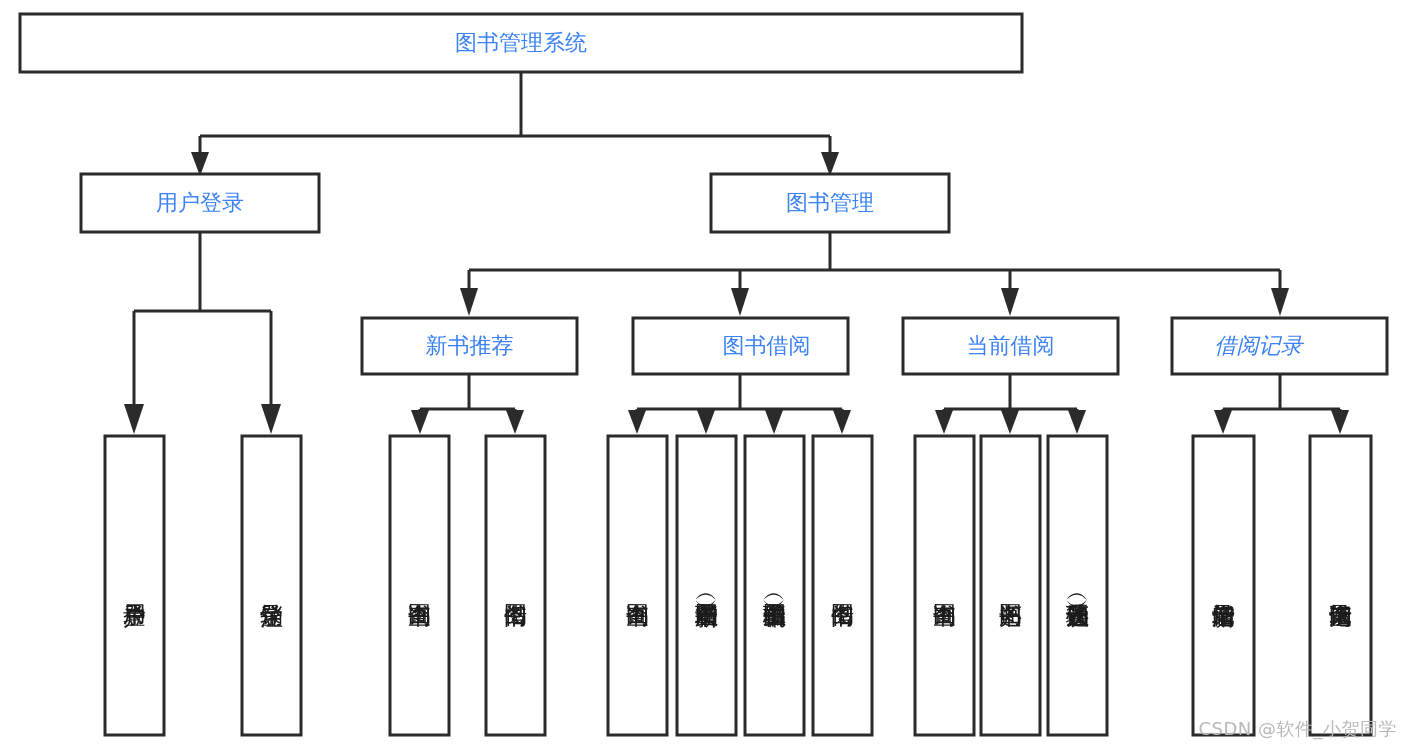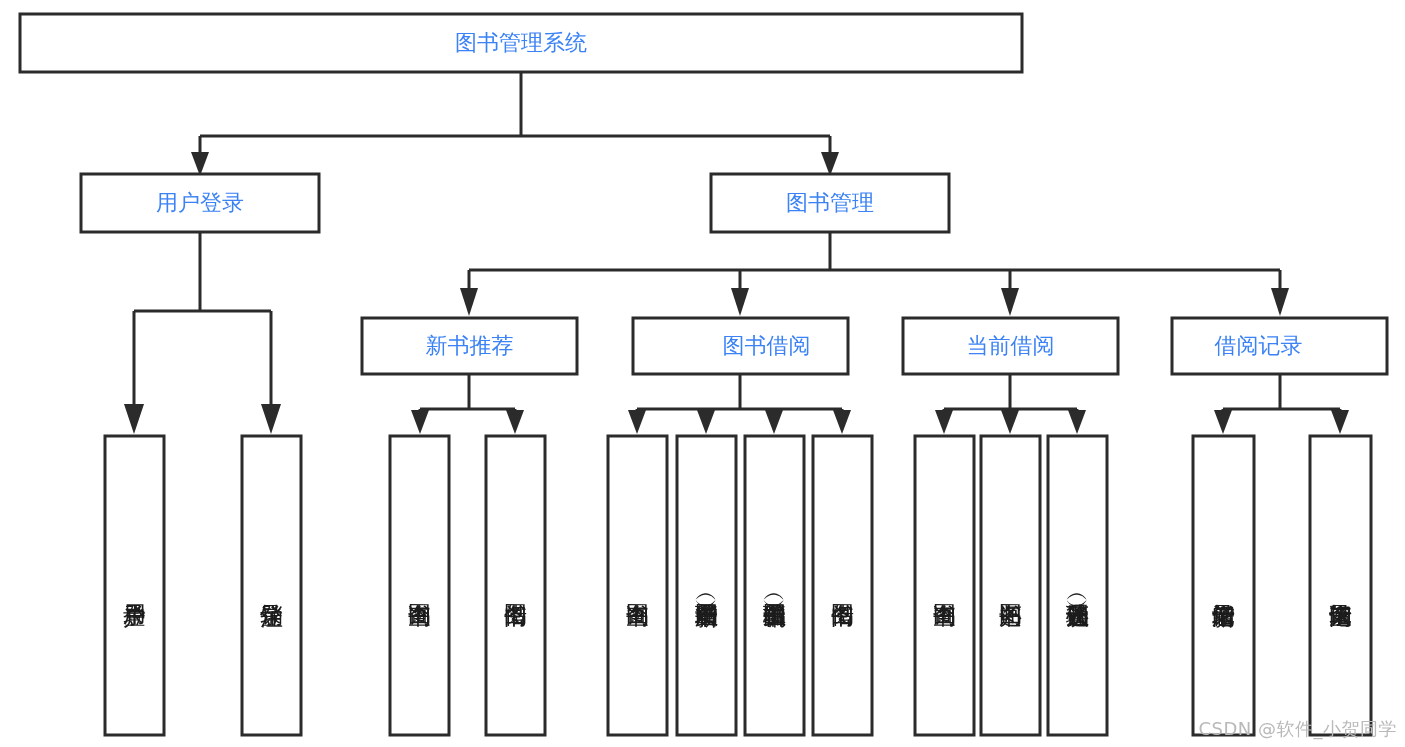--- a/index.html
+++ b/index.html
@@ -189,21 +189,21 @@
   </svg>
 
   <div class="node-label-h" style="left:20px; top:14px; width:1002px; height:58px;">图书管理系统</div>
 
   <div class="node-label-h" style="left:81px; top:174px; width:238px; height:58px;">用户登录</div>
   <div class="node-label-h" style="left:711px; top:174px; width:238px; height:58px;">图书管理</div>
 
   <div class="node-label-h" style="left:362px; top:318px; width:215px; height:56px;">新书推荐</div>
   <div class="node-label-h" style="left:659px; top:318px; width:215px; height:56px;">图书借阅</div>
   <div class="node-label-h" style="left:903px; top:318px; width:215px; height:56px;">当前借阅</div>
-  <div class="node-label-h" style="left:1172px; top:318px; width:173px; height:56px;">借阅记录</div>
+  <div class="node-label-h" style="left:1172px; top:318px; width:173px; height:56px;font-style:italic;">借阅记录</div>
 
   <div class="node-label-v" style="left:105px; top:436px; width:59px; height:299px;">用户登录</div>
   <div class="node-label-v" style="left:242px; top:436px; width:59px; height:299px;">注销登录</div>
 
   <div class="node-label-v" style="left:390px; top:436px; width:59px; height:299px;">查询图书</div>
   <div class="node-label-v" style="left:486px; top:436px; width:59px; height:299px;">借阅图书</div>
 
   <div class="node-label-v" style="left:608px; top:436px; width:59px; height:299px;">查询图书</div>
   <div class="node-label-v" style="left:677px; top:436px; width:59px; height:299px;">新增图书（管理员）</div>
   <div class="node-label-v" style="left:745px; top:436px; width:59px; height:299px;">编辑图书（管理员）</div>

